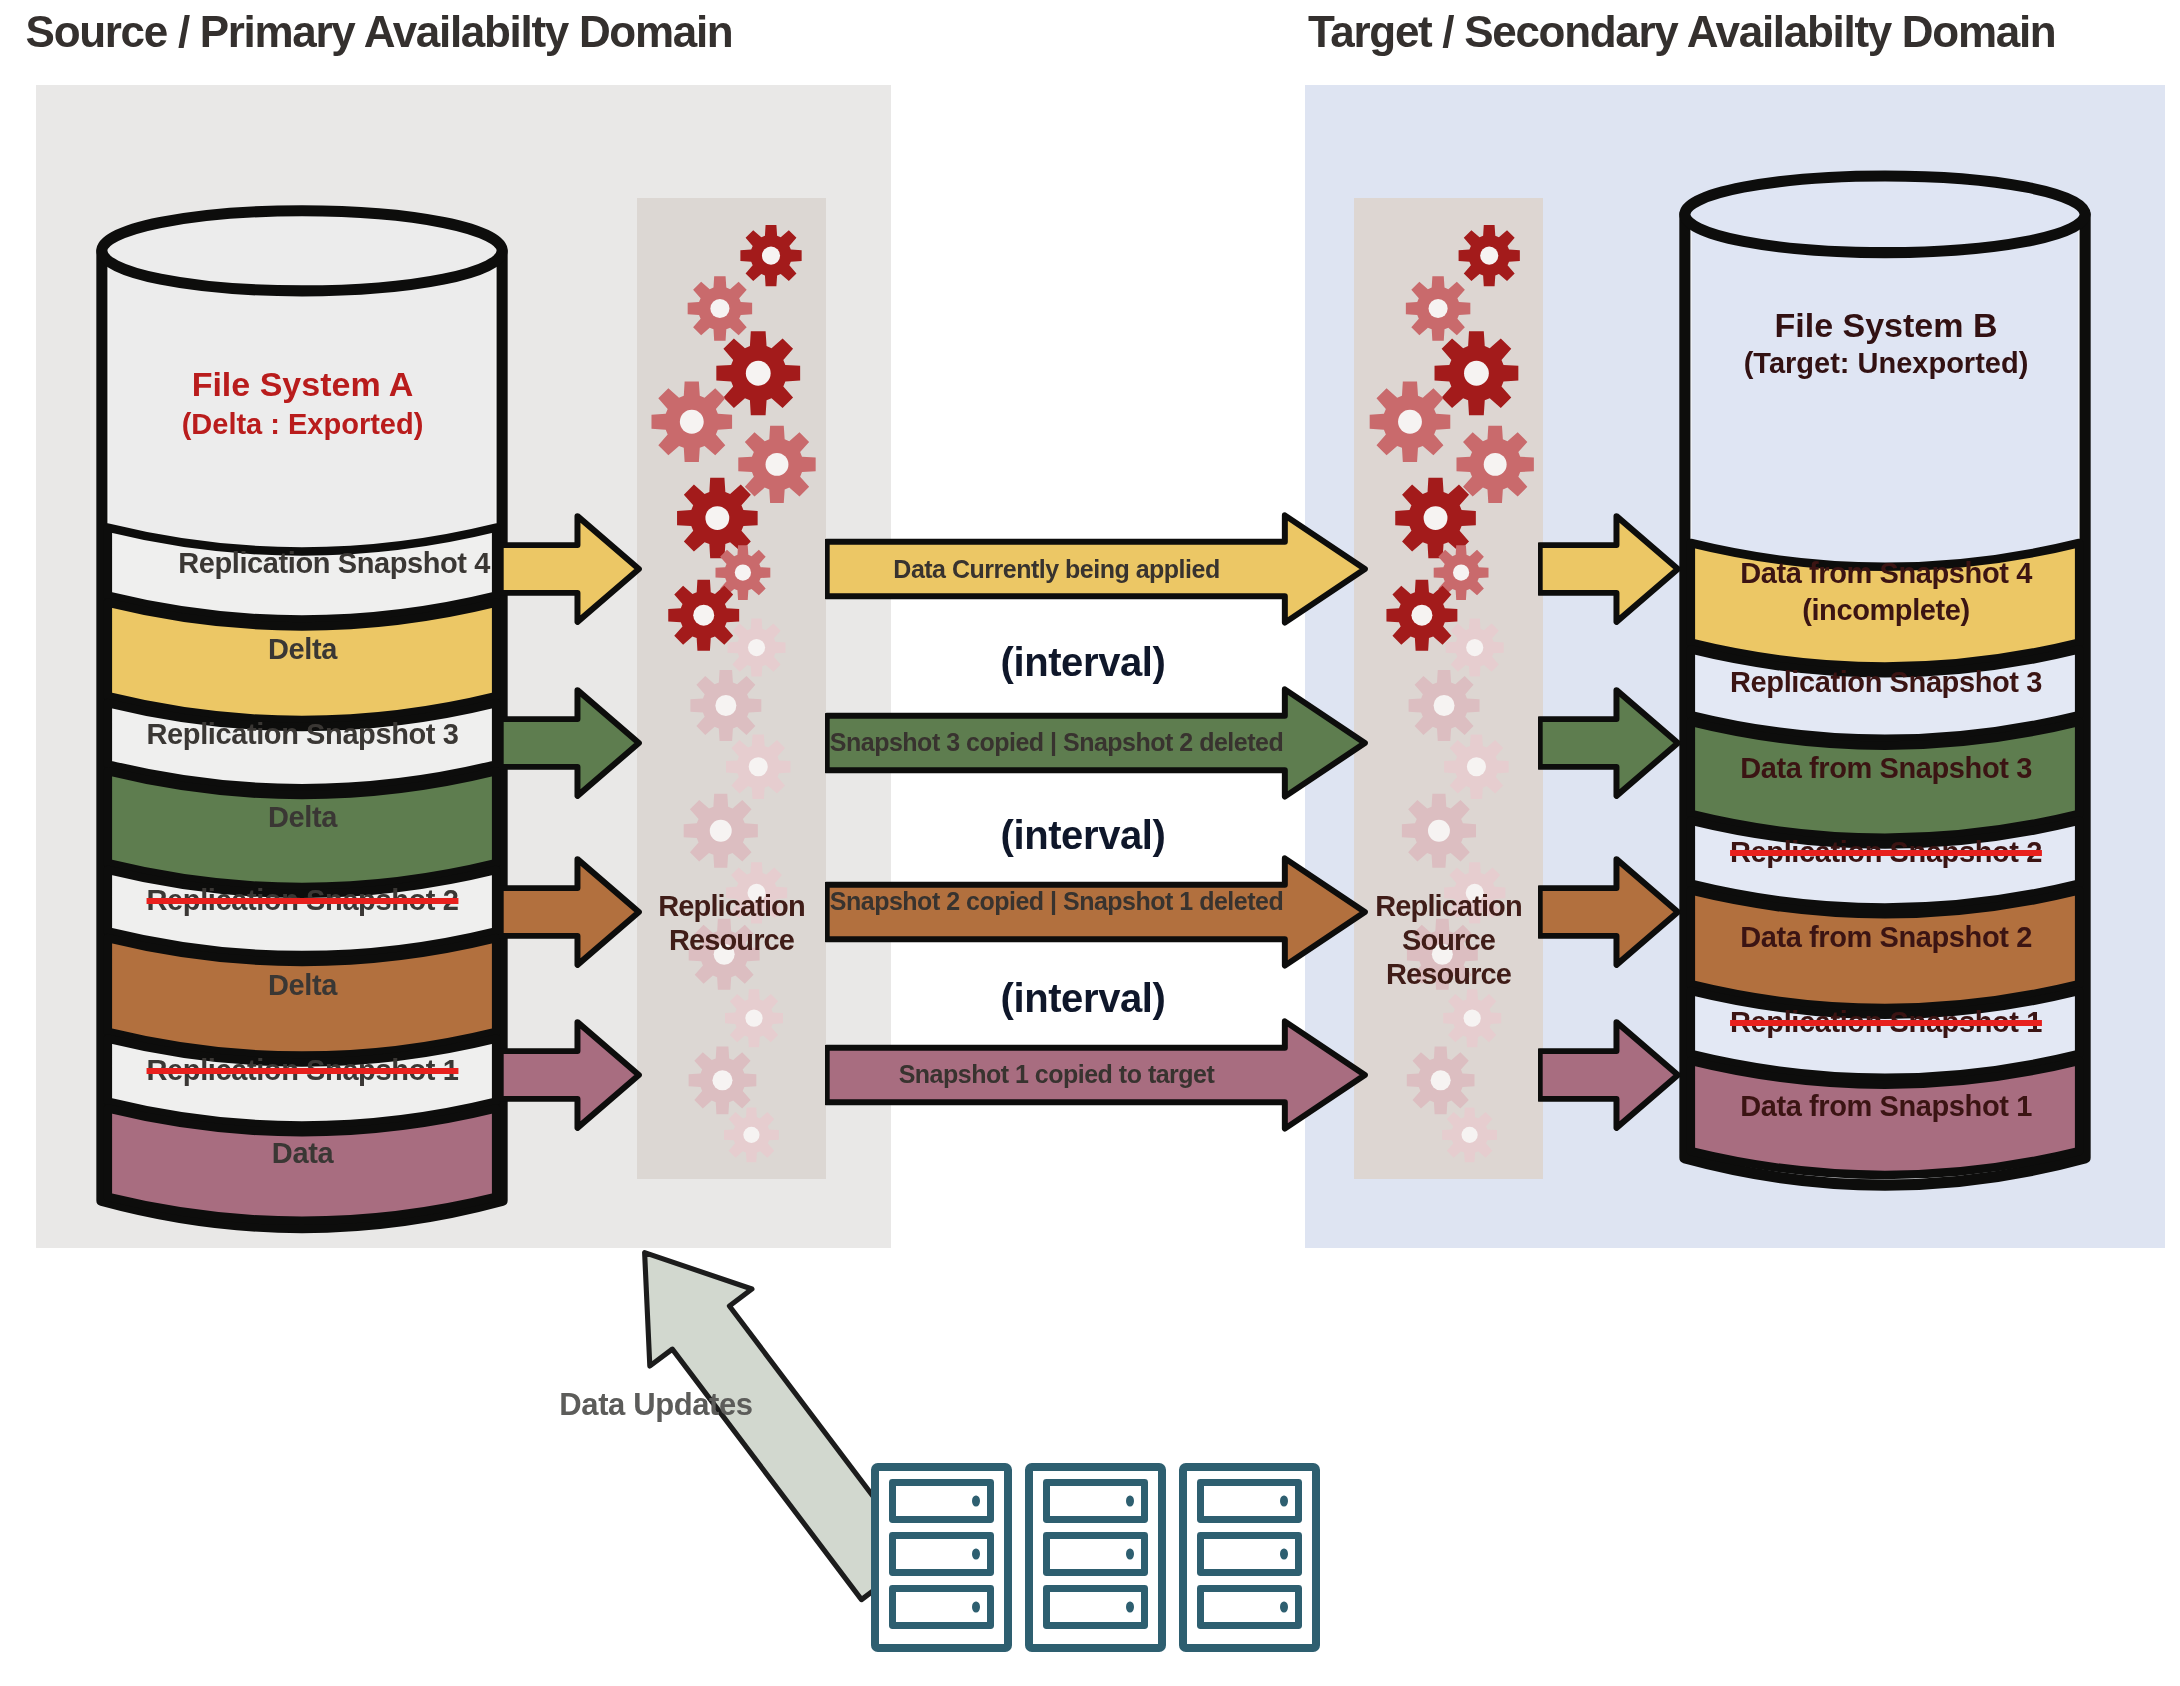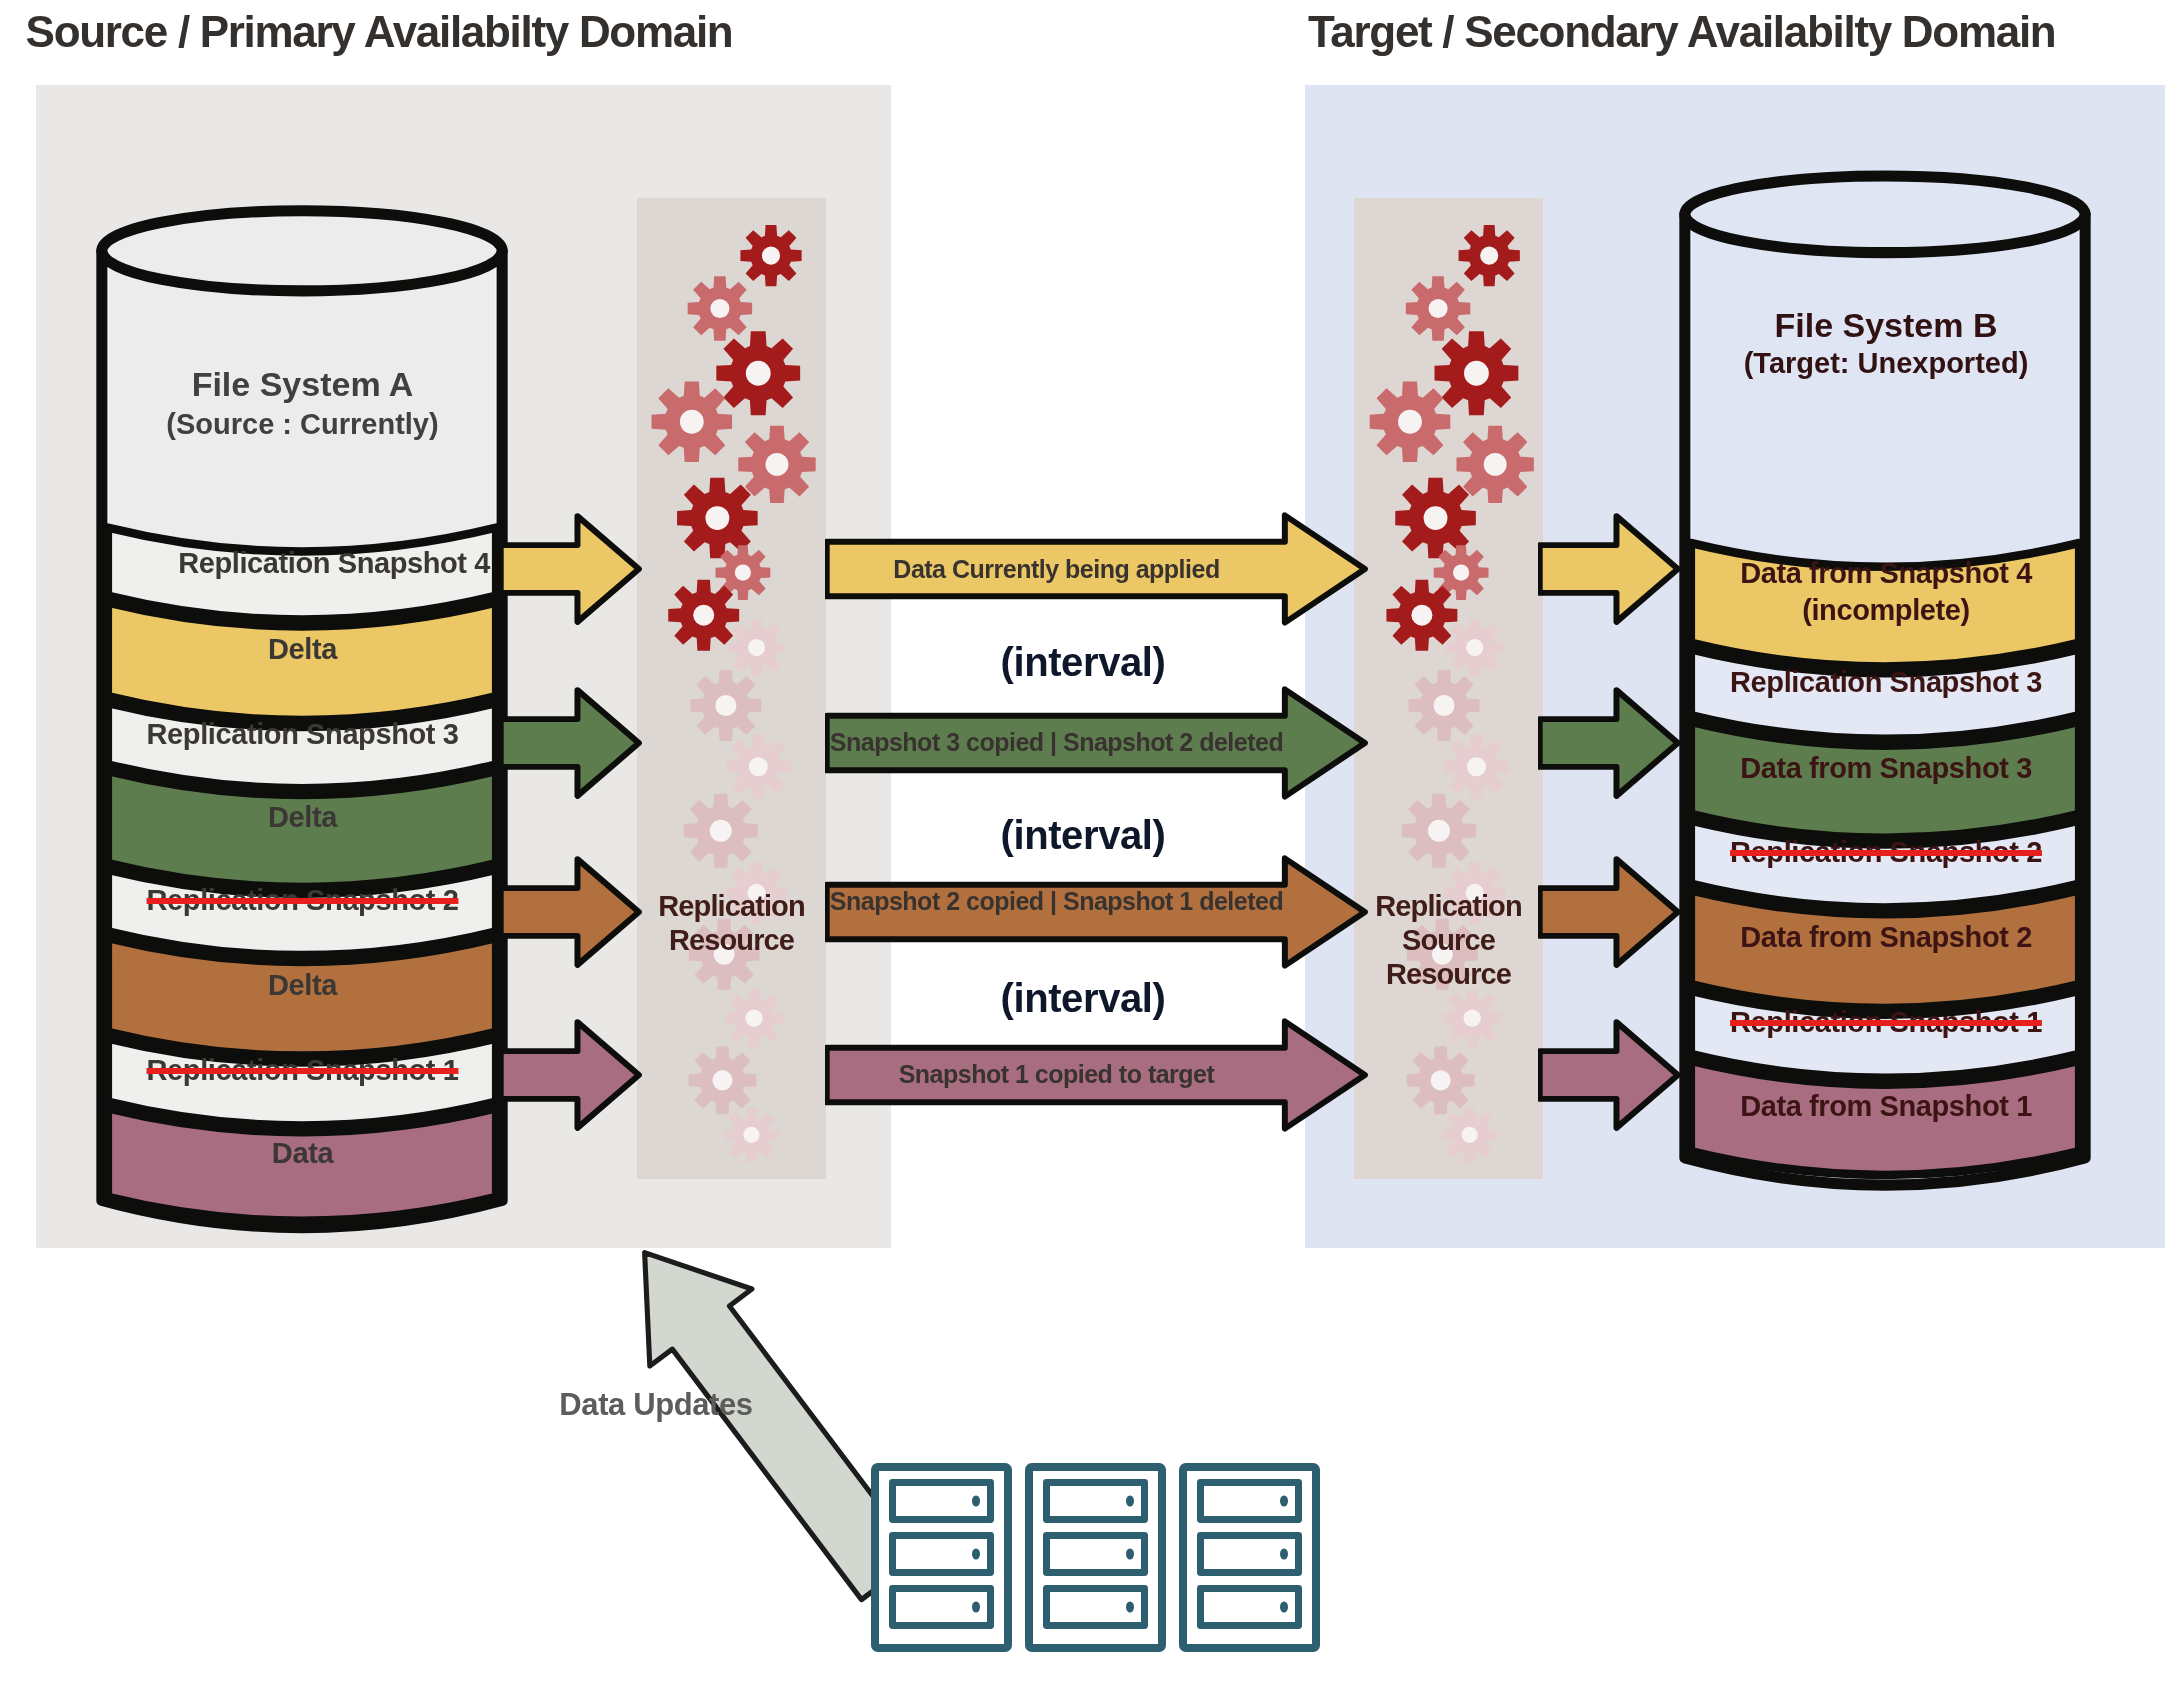--- a/index.html
+++ b/index.html
@@ -27,21 +27,21 @@
 
   .band-label{position:absolute;text-align:center;font-weight:700;font-size:29px;
     letter-spacing:-0.4px;line-height:37px;white-space:nowrap;}
   .l-label{color:#3a3734;width:375px;left:115px;}
   .r-label{color:#3b1413;width:376px;left:1698px;}
   .strike{text-decoration:line-through;text-decoration-color:#e8201d;text-decoration-thickness:6px;}
 
   .cyl-title{position:absolute;text-align:center;font-weight:800;white-space:nowrap;}
   .cyl-title.main{font-size:34px;}
   .cyl-title.sub{font-size:29px;}
-  .src-ink{color:#404040;} .tgt-ink{color:#321112;}
+  .src-ink{color:#b91c1c;} .tgt-ink{color:#321112;}
 
   .res-label{position:absolute;text-align:center;font-weight:800;font-size:29px;
     line-height:34px;letter-spacing:-0.9px;color:#401d18;width:189px;}
 
   .flow-label{position:absolute;width:457px;left:828px;text-align:center;font-weight:700;
     font-size:25px;letter-spacing:-0.5px;color:#38332f;white-space:nowrap;}
 
   .interval{position:absolute;left:870px;width:426px;text-align:center;font-weight:700;
     font-size:40px;color:#0f172a;letter-spacing:-0.4px;}
 
@@ -137,21 +137,21 @@
     <path class="band fill-yellow" d="M15,438 Q243,494 471,438 L471,555 Q243,611 15,555 Z"></path>
     <path class="band fill-white-r" d="M15,563 Q243,619 471,563 L471,640 Q243,696 15,640 Z"></path>
     <path class="band fill-green" d="M15,648 Q243,704 471,648 L471,756 Q243,812 15,756 Z"></path>
     <path class="band fill-white-r" d="M15,764 Q243,820 471,764 L471,838 Q243,894 15,838 Z"></path>
     <path class="band fill-orange" d="M15,846 Q243,902 471,846 L471,956 Q243,1012 15,956 Z"></path>
     <path class="band fill-white-r" d="M15,964 Q243,1020 471,964 L471,1038 Q243,1094 15,1038 Z"></path>
     <path class="band fill-mauve" d="M15,1046 Q243,1102 471,1046 L471,1152 Q243,1208 15,1152 Z"></path>
   </svg>
 
   <div class="cyl-title main src-ink" style="left:115px;top:365px;width:375px;">File System A</div>
-  <div class="cyl-title sub src-ink" style="left:115px;top:408px;width:375px;">(Source : Currently)</div>
+  <div class="cyl-title sub src-ink" style="left:115px;top:408px;width:375px;">(Delta : Exported)</div>
   <div class="band-label l-label" style="top:545px;text-align:right;">Replication Snapshot 4</div>
   <div class="band-label l-label" style="top:631px;">Delta</div>
   <div class="band-label l-label" style="top:716px;">Replication Snapshot 3</div>
   <div class="band-label l-label" style="top:799px;">Delta</div>
   <div class="band-label l-label strike" style="top:882px;">Replication Snapshot 2</div>
   <div class="band-label l-label" style="top:967px;">Delta</div>
   <div class="band-label l-label strike" style="top:1052px;">Replication Snapshot 1</div>
   <div class="band-label l-label" style="top:1135px;">Data</div>
 
   <div class="cyl-title main tgt-ink" style="left:1698px;top:306px;width:376px;">File System B</div>

